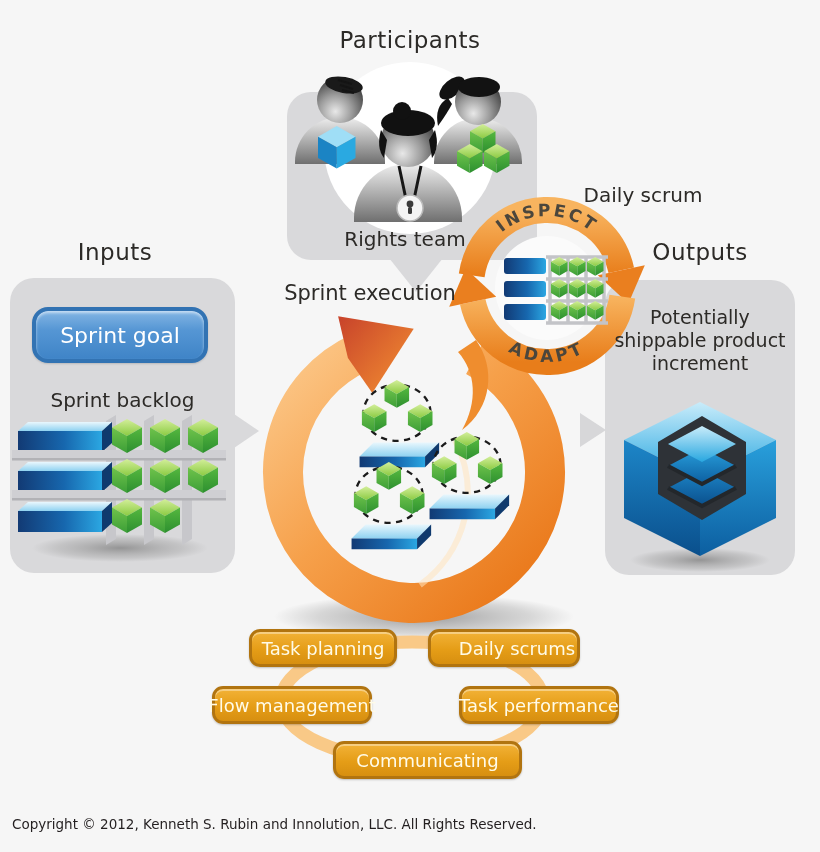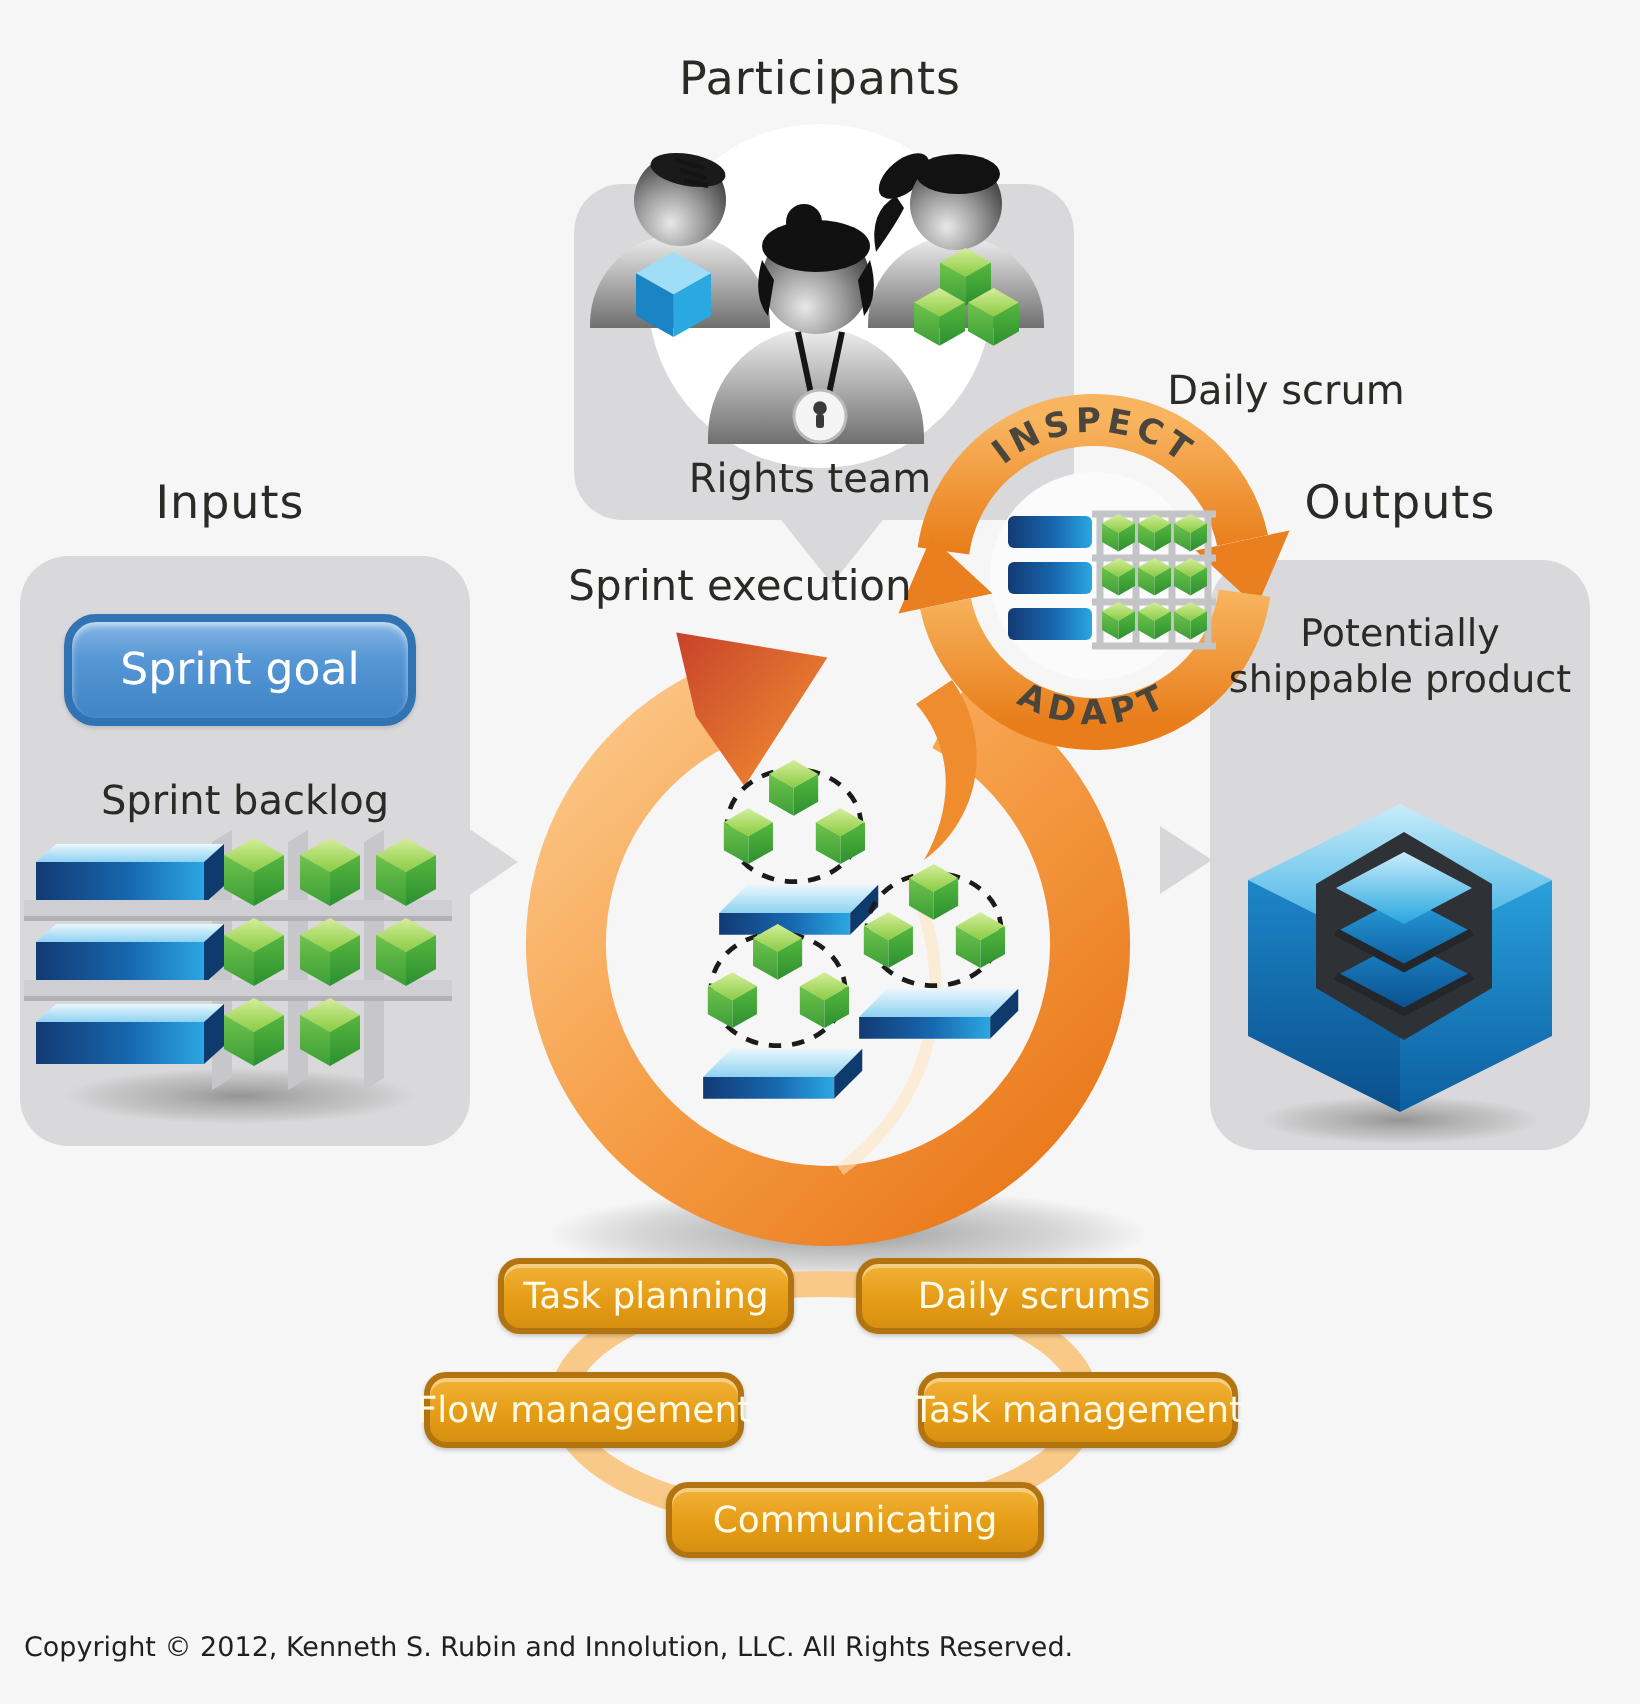--- a/index.html
+++ b/index.html
@@ -258,23 +258,24 @@
 <div class="label h1" style="left:45px;top:240px;width:140px;">Inputs</div>
 <div class="sprint-goal">
   <span>Sprint goal</span>
 </div>
 <div class="label h2" style="left:40px;top:389px;width:165px;">Sprint backlog</div>
 <div class="label" style="left:280px;top:282px;width:180px;font-size:21px;">Sprint execution</div>
 <div class="label h1" style="left:630px;top:240px;width:140px;">Outputs</div>
 <div class="label outdesc" style="left:608px;top:306px;width:184px;">
   <div>Potentially</div>
   <div>shippable product</div>
+  <div>increment</div>
 </div>
 
 <div class="pill" style="left:249px;top:629px;width:148px;">Task planning</div>
 <div class="pill" style="left:428px;top:629px;width:152px;padding-left:26px;">Daily scrums</div>
 <div class="pill" style="left:212px;top:686px;width:160px;">Flow management</div>
-<div class="pill" style="left:459px;top:686px;width:160px;">Task management</div>
+<div class="pill" style="left:459px;top:686px;width:160px;">Task performance</div>
 <div class="pill" style="left:333px;top:741px;width:189px;">Communicating</div>
 
 <div class="copyright">Copyright © 2012, Kenneth S. Rubin and Innolution, LLC. All Rights Reserved.</div>
 
 </div>
 
 </body></html>

